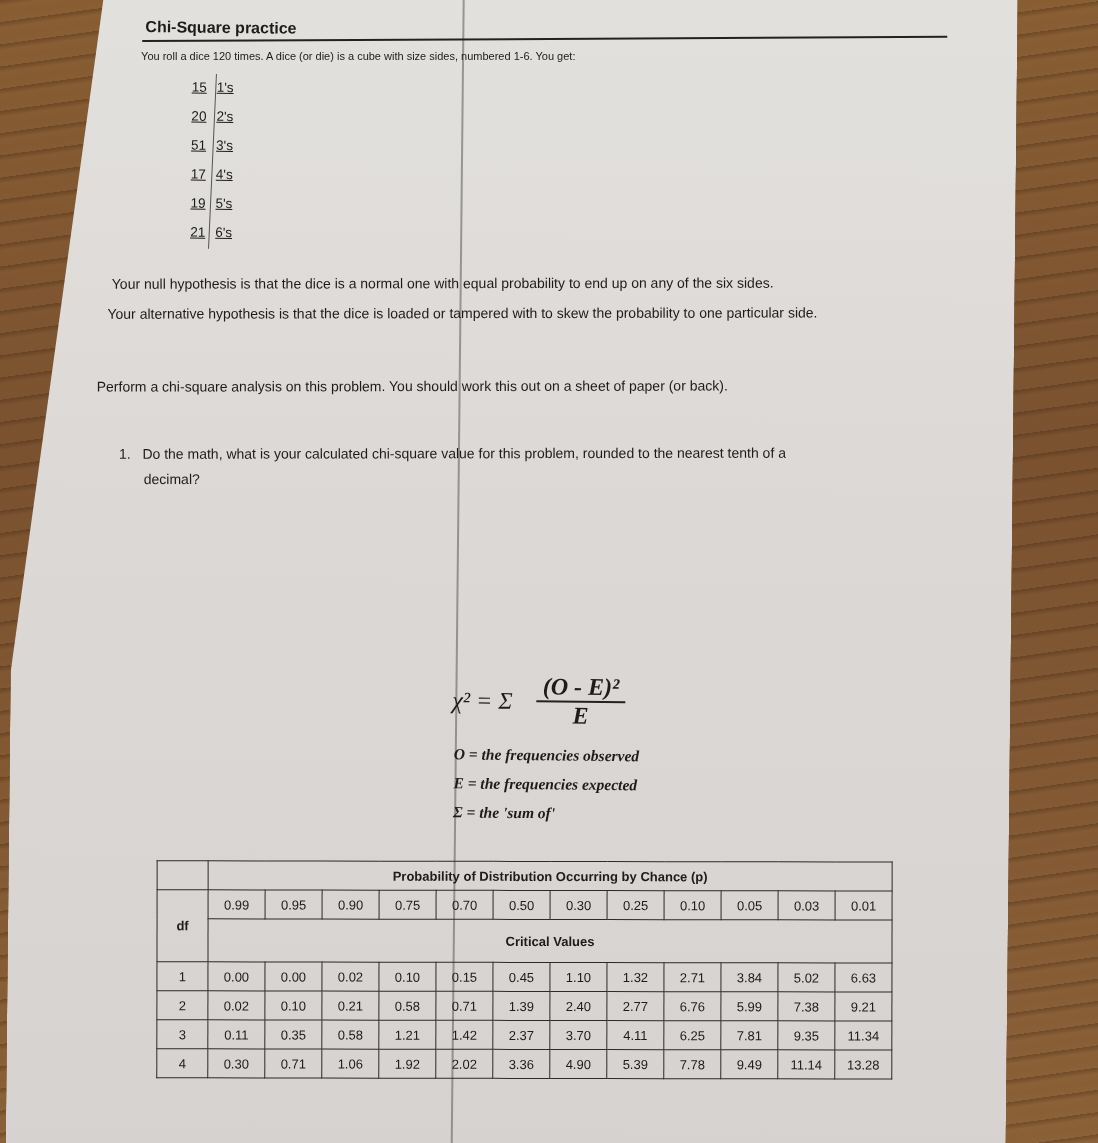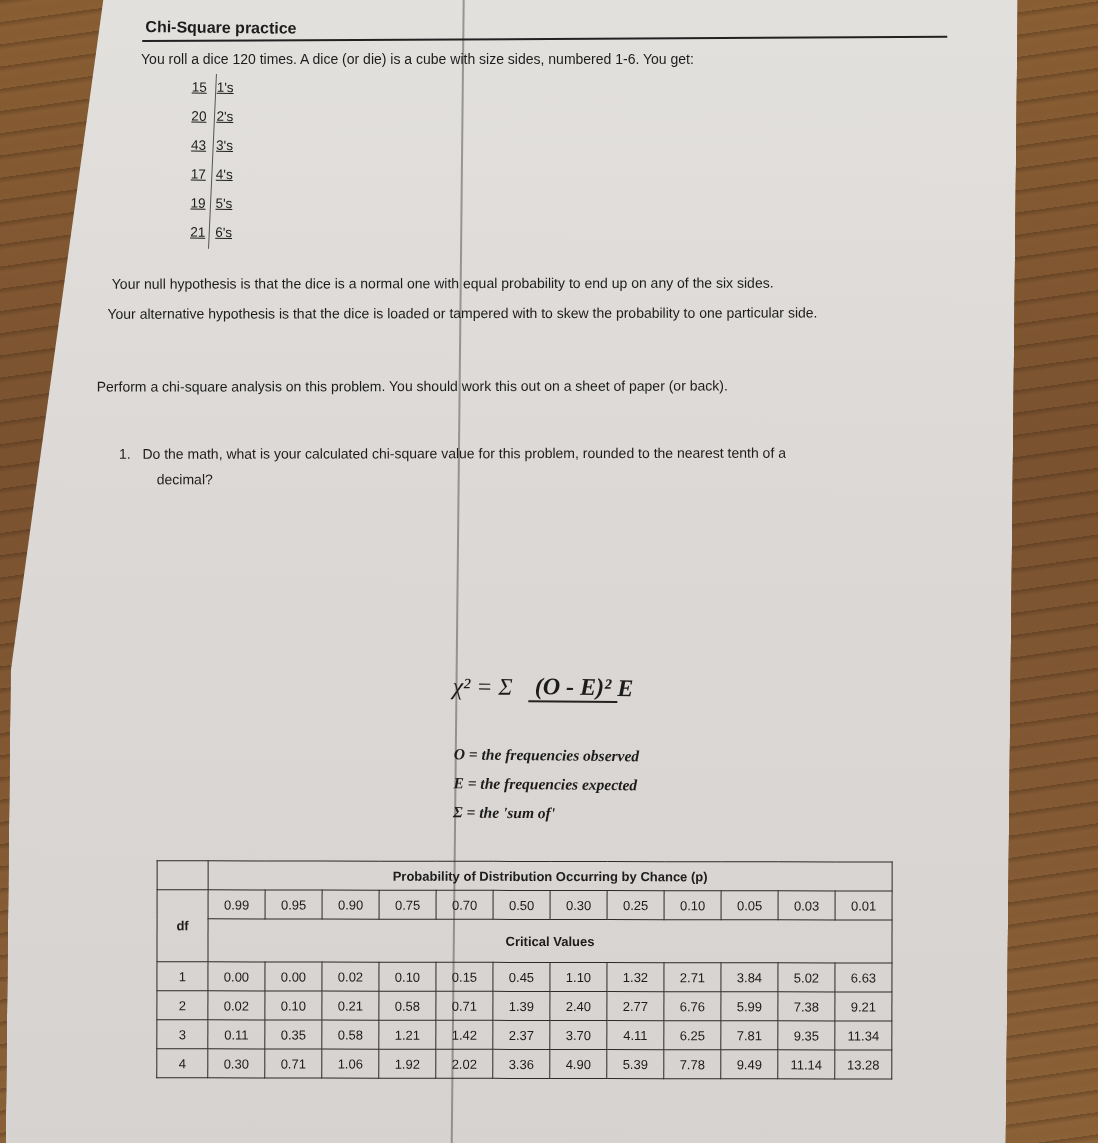--- a/index.html
+++ b/index.html
@@ -18,30 +18,30 @@
   }
   .fold {
     position: absolute; left: 445px; top: 0; width: 2px; height: 1220px;
     background: rgba(90,90,90,0.55);
   }
   .content { position: absolute; left: 0; top: 0; width: 100%; height: 100%; color: #1c1c1c; }
   .title {
     position: absolute; left: 128px; top: 52px; font-weight: bold; font-size: 16px;
   }
   .title-rule { position: absolute; left: 125px; top: 74px; width: 805px; height: 2px; background: #222; transform: rotate(-0.9deg); transform-origin: 0 0; }
-  .intro { position: absolute; left: 124px; top: 82px; font-size: 14px; transform: rotate(-0.6deg); }
+  .intro { position: absolute; left: 124px; top: 82px; font-size: 11px; transform: rotate(-0.6deg); }
   .counts { position: absolute; left: 158px; top: 113px; font-size: 13.5px; }
   .counts .row { height: 29px; display: flex; text-decoration: underline; }
   .counts .num { width: 32px; text-align: right; padding-right: 6px; }
   .counts .lab { padding-left: 4px; }
   .counts .vline { position: absolute; left: 38px; top: -6px; width: 1px; height: 175px; background: #555; transform: rotate(2deg); }
   .hyp { position: absolute; font-size: 14px; transform: rotate(-0.7deg); transform-origin: 0 0; }
   .formula { position: absolute; left: 442px; top: 703px; font-family: "Liberation Serif", "DejaVu Serif", serif; }
   .formula .eq { font-size: 24px; font-style: italic; display: flex; align-items: center; }
-  .formula .frac { display: inline-flex; flex-direction: row; align-items: center; margin-left: 16px; font-weight: bold; }
+  .formula .frac { display: inline-flex; flex-direction: column; align-items: center; margin-left: 24px; font-weight: bold; }
   .formula .num { border-bottom: 2px solid #222; padding: 0 6px; }
   .defs { position: absolute; left: 444px; top: 770px; font-family: "Liberation Serif", "DejaVu Serif", serif; font-style: italic; font-weight: bold; font-size: 15.5px; line-height: 29px; }
   table.chi {
     position: absolute; left: 148px; top: 894px; border-collapse: collapse;
     font-size: 13px; transform: rotate(-0.5deg); transform-origin: 0 0;
   }
   table.chi td { border: 1.5px solid #2a2a2a; text-align: center; padding: 0; height: 28px; }
   table.chi .pcell { width: 56px; margin-top: 47px; }
   table.chi .dfcol { width: 50px; }
   .bold { font-weight: bold; }
@@ -60,21 +60,21 @@
       <div class="vline"></div>
       <div class="row">
           <span class="num">15</span>
           <span class="lab">1's</span>
         </div>
       <div class="row">
           <span class="num">20</span>
           <span class="lab">2's</span>
         </div>
       <div class="row">
-          <span class="num">43</span>
+          <span class="num">51</span>
           <span class="lab">3's</span>
         </div>
       <div class="row">
           <span class="num">17</span>
           <span class="lab">4's</span>
         </div>
       <div class="row">
           <span class="num">19</span>
           <span class="lab">5's</span>
         </div>
@@ -85,21 +85,21 @@
     </div>
 
     <div class="hyp" style="left:97px; top:310px;">Your null hypothesis is that the dice is a normal one with equal probability to end up on any of the six sides.</div>
     <div class="hyp" style="left:93px; top:340px;">Your alternative hypothesis is that the dice is loaded or tampered with to skew the probability to one particular side.</div>
     <div class="hyp" style="left:83px; top:413px;">Perform a chi-square analysis on this problem. You should work this out on a sheet of paper (or back).</div>
 
     <div class="hyp" style="left:106px; top:480px;">
       <span>1.</span>&nbsp;&nbsp;
       <span>Do the math, what is your calculated chi-square value for this problem, rounded to the nearest tenth of a</span>
     </div>
-    <div class="hyp" style="left:144px; top:505px;">decimal?</div>
+    <div class="hyp" style="left:131px; top:505px;">decimal?</div>
 
     <div class="formula">
       <div class="eq">
         <span>χ² = Σ</span>
         <span class="frac">
           <span class="num">(O - E)²</span>
           <span>E</span>
         </span>
       </div>
     </div>

